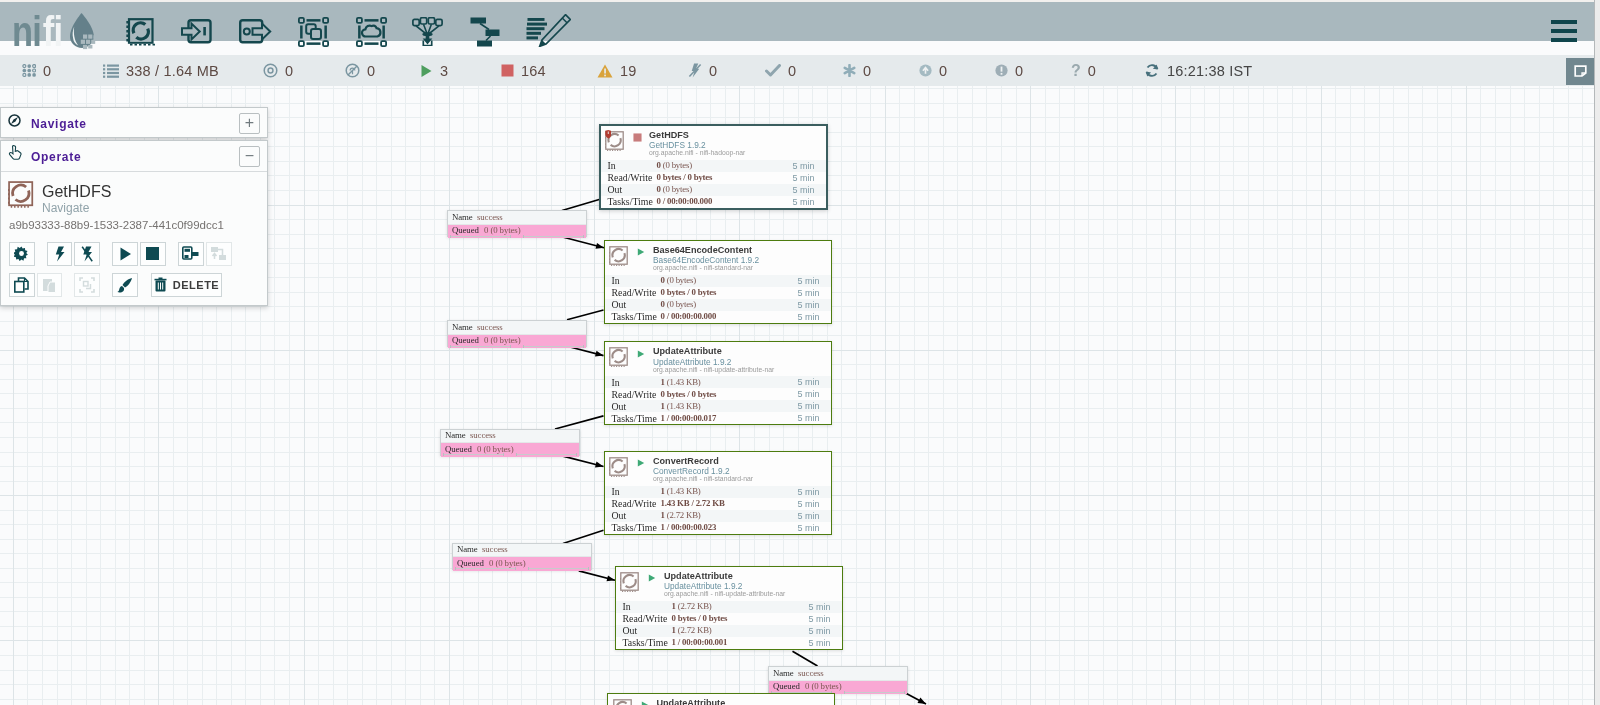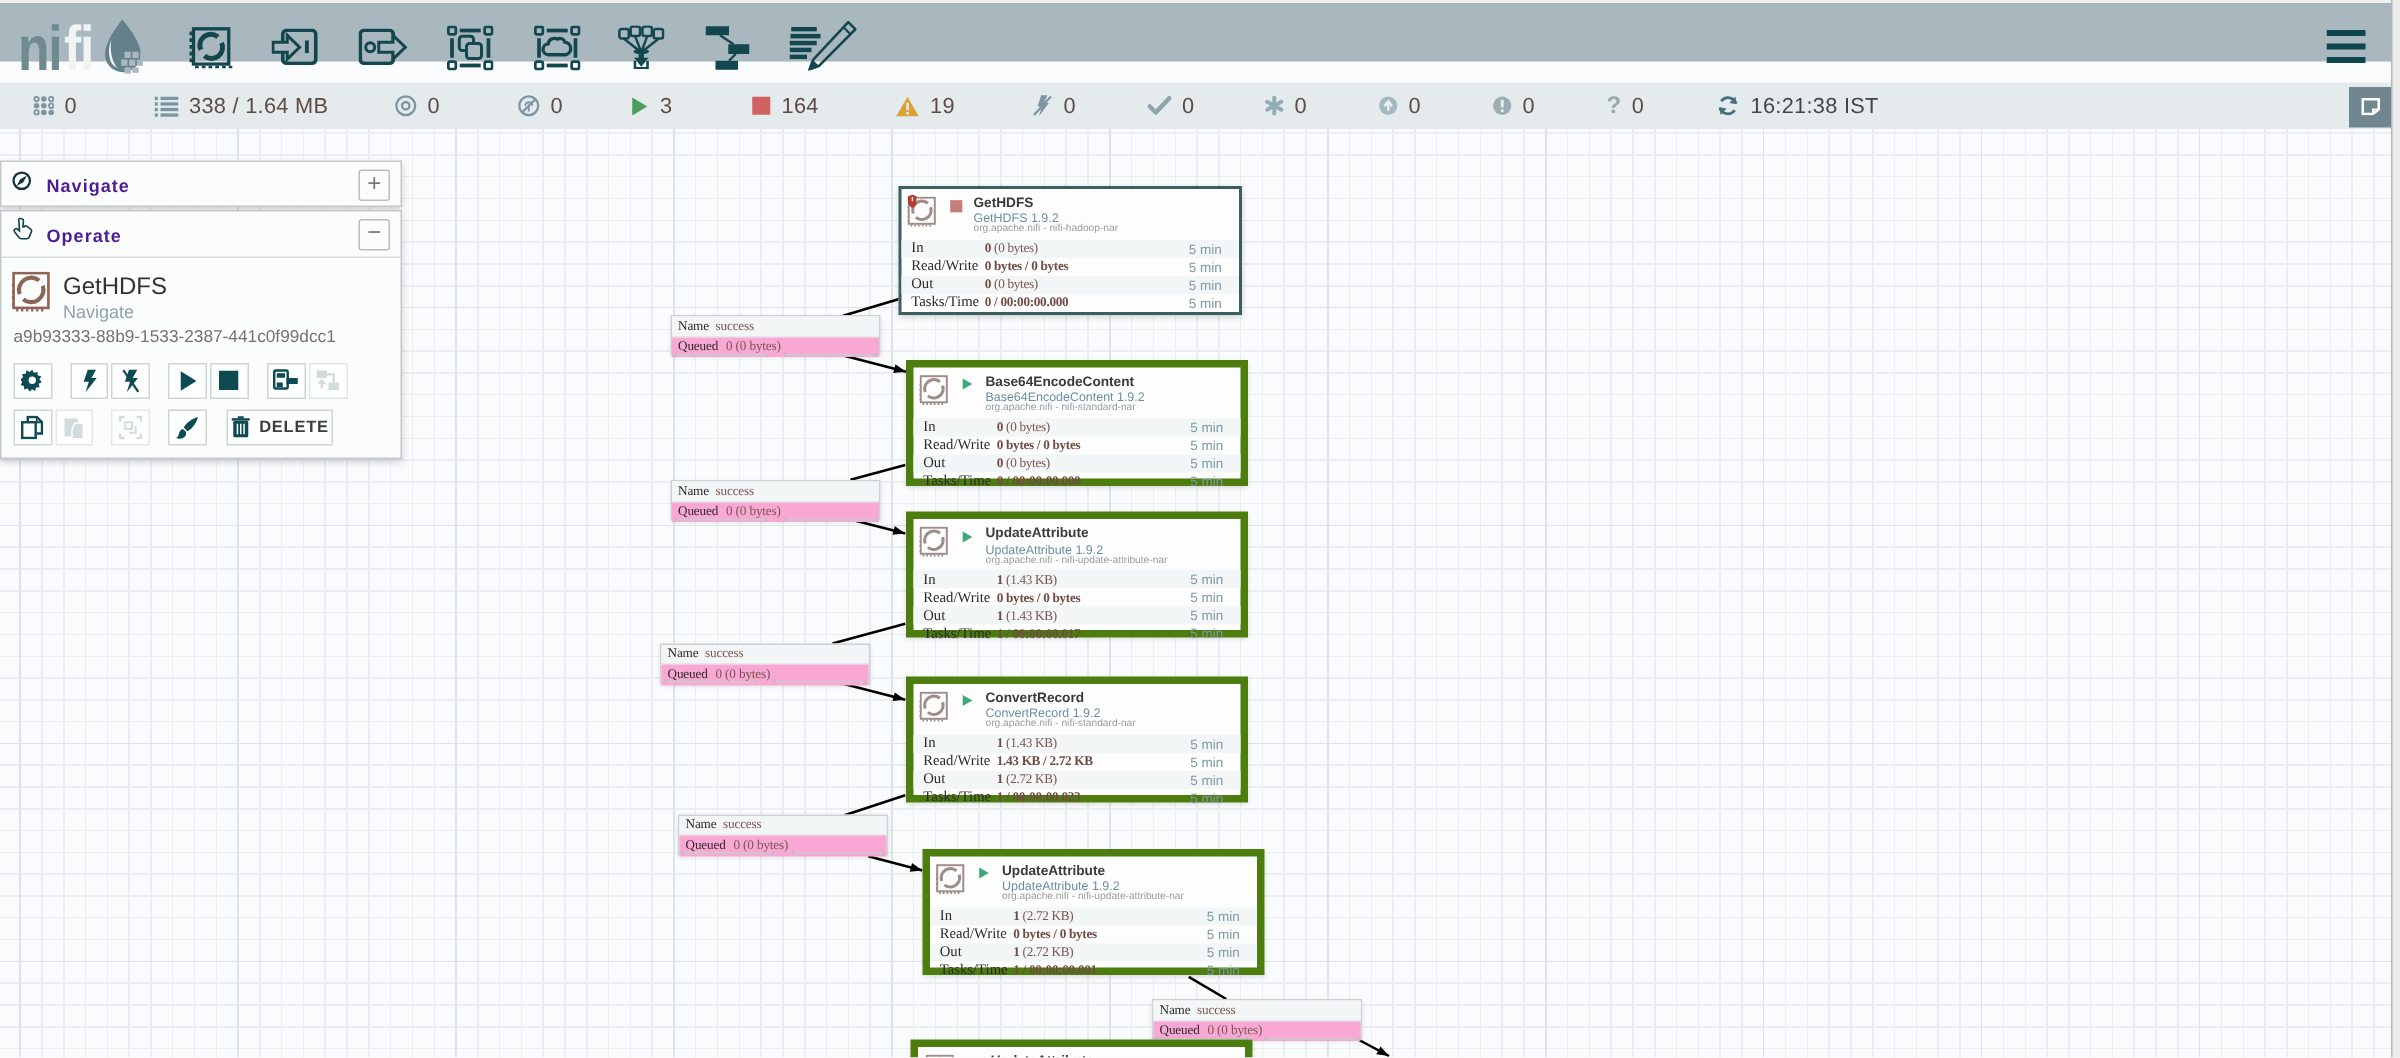--- a/index.html
+++ b/index.html
@@ -15,21 +15,21 @@
 .sgroup{position:absolute;top:0;height:31px;display:flex;align-items:center}
 .scount{font-size:14.5px;color:#6a5450;margin-left:7px;letter-spacing:0.2px}
 #searchbox{position:absolute;left:1341.5px;top:2.5px;width:224px;height:27.5px;background:#ffffff;display:flex;align-items:center}
 #searchbox .ph{color:#b6bcc0;font-size:14px;margin-left:9px}
 #newtabbtn{position:absolute;left:1565.5px;top:2.5px;width:29px;height:27.5px;background:#71878f;display:flex;align-items:center;justify-content:center}
 
 #canvas{position:absolute;left:0;top:86px;width:1594px;height:619px;background:#fafbfc;overflow:hidden}
 
 #scroll{position:absolute;left:1594px;top:0px;width:6px;height:705px;background:#ececec;border-left:1px solid #b4b8ba}
 
-.proc{position:absolute;width:228px;height:84px;background:#fdfdfd;border:5px solid #4d7c0f;box-shadow:0 1px 3px rgba(0,0,0,0.12)}
+.proc{position:absolute;width:228px;height:84px;background:#fdfdfd;border:1px solid #4d7c0f;box-shadow:0 1px 3px rgba(0,0,0,0.12)}
 .proc.sel{width:229px;height:86px;border:2px solid #3b5e5f;box-shadow:0 1px 4px rgba(0,0,0,0.18)}
 .pstamp{position:absolute;left:6px;top:7px}
 .prun{position:absolute;left:35px;top:9px}
 .ptitle{position:absolute;left:48.5px;top:4px;font-size:9.1px;font-weight:bold;color:#3a3a3a;letter-spacing:0px}
 .pver{position:absolute;left:48.5px;top:14.5px;font-size:8.3px;color:#68909f}
 .pnar{position:absolute;left:48.5px;top:23.5px;font-size:6.8px;color:#9c9c9c}
 .prows{position:absolute;left:0;top:34px;width:100%}
 .prow{position:relative;height:12px;font-family:"Liberation Serif",serif;font-size:9.8px;color:#2b2b2b}
 .prow.alt{background:#f3f6f7}
 .pl{position:absolute;left:7px;top:0.5px}

